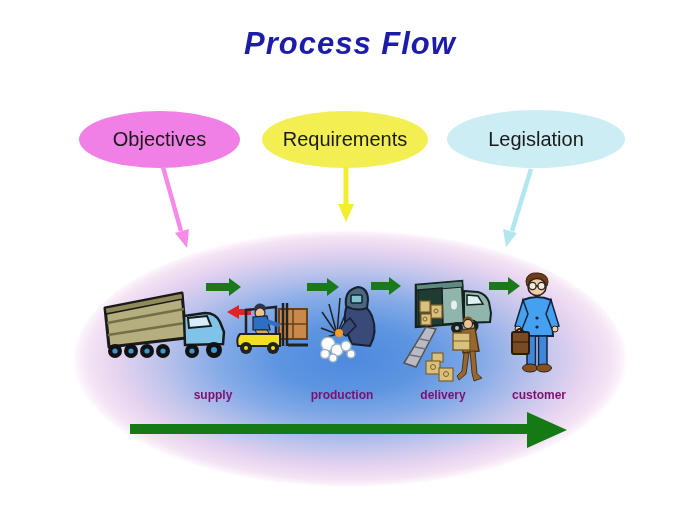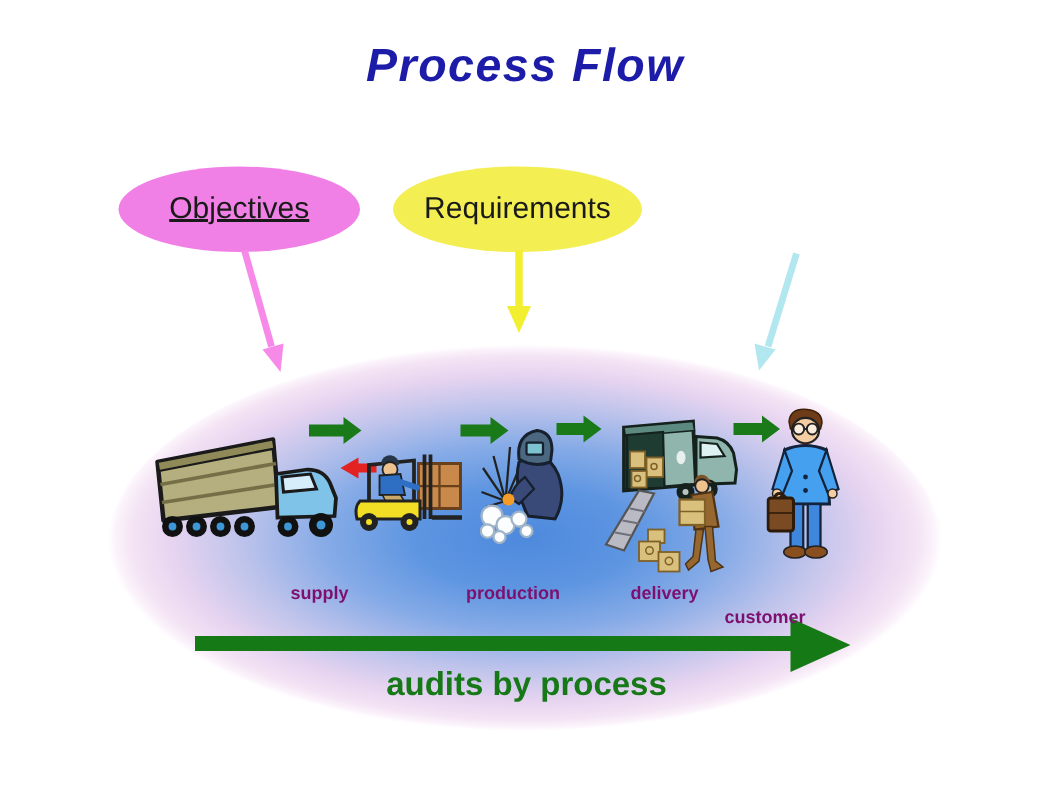--- a/index.html
+++ b/index.html
@@ -2,48 +2,51 @@
 <html><head>
 <meta charset="utf-8">
 <style>
   html,body{margin:0;padding:0;background:#fff;}
   .slide{position:relative;width:700px;height:525px;background:#ffffff;overflow:hidden;
          font-family:"Liberation Sans",sans-serif;}
   .title{position:absolute;top:26px;left:0;width:700px;text-align:center;
          font-size:31px;font-weight:bold;font-style:italic;color:#1c1ca8;letter-spacing:1px;}
   .bubble{position:absolute;border-radius:50%;display:flex;align-items:center;justify-content:center;
           font-size:20px;color:#1a1a1a;}
-  .bubble-objectives{left:79px;top:111px;width:161px;height:57px;background:#f180e6;text-decoration:underline;}
+  .bubble-objectives{left:79px;top:111px;width:161px;height:57px;background:#f180e6;}
   .bubble-requirements{left:262px;top:111px;width:166px;height:57px;background:#f3ee52;align-items:center;}
   .bubble-legislation{left:447px;top:110px;width:178px;height:58px;background:#cbedf3;}
   .big-ellipse{position:absolute;left:72px;top:230px;width:556px;height:268px;border-radius:50%;
      background:radial-gradient(closest-side at 50% 48%,
         #4e89dd 0%, #5d95e1 26%, #86abe7 48%, #bdc3eb 68%,
         #e5d3f0 84%, #f3e3f4 94%, rgba(250,240,250,0.85) 98%, rgba(255,255,255,0) 100%);}
   .overlay{position:absolute;left:0;top:0;width:700px;height:525px;}
   .clip{position:absolute;}
   .clip svg{display:block;width:100%;height:100%;}
   .stage-label{position:absolute;top:388px;transform:translateX(-50%);
                font-size:12px;font-weight:bold;color:#7d106e;white-space:nowrap;}
-  .lbl-supply{left:213px;} .lbl-production{left:336px;padding-left:12px;} .lbl-delivery{left:443px;text-align:center;} .lbl-customer{left:510px;margin-top:16px;}
+  .lbl-supply{left:213px;} .lbl-production{left:336px;padding-left:12px;} .lbl-delivery{left:443px;text-align:center;} .lbl-customer{left:539px;}
   .audit-label{position:absolute;top:443px;left:351px;transform:translateX(-50%);
                font-size:22px;font-weight:bold;color:#177817;white-space:nowrap;}
 </style>
 </head>
 <body>
 
 <div class="slide">
 
   <div class="title">Process Flow</div>
 
   <div class="bubble bubble-objectives">
     <span>Objectives</span>
   </div>
   <div class="bubble bubble-requirements">
     <span>Requirements</span>
+  </div>
+  <div class="bubble bubble-legislation">
+    <span>Legislation</span>
   </div>
 
   <div class="big-ellipse"></div>
 
   <svg class="overlay" viewBox="0 0 700 525">
 
     <g>
       <line x1="163" y1="167" x2="181" y2="231" stroke="#f78ae8" stroke-width="4.5"></line>
       <polygon points="187,248 175,233 189,229" fill="#f78ae8"></polygon>
     </g>
@@ -208,15 +211,14 @@
         <line x1="1" y1="70" x2="18" y2="70" stroke="#2e1a08" stroke-width="1"></line>
       </g>
     </svg>
   </div>
 
   <div class="stage-label lbl-supply">supply</div>
   <div class="stage-label lbl-production">production</div>
   <div class="stage-label lbl-delivery">delivery</div>
   <div class="stage-label lbl-customer">customer</div>
 
-  <div class="audit-label">audits by process</div>
 
 </div>
 
 </body></html>

